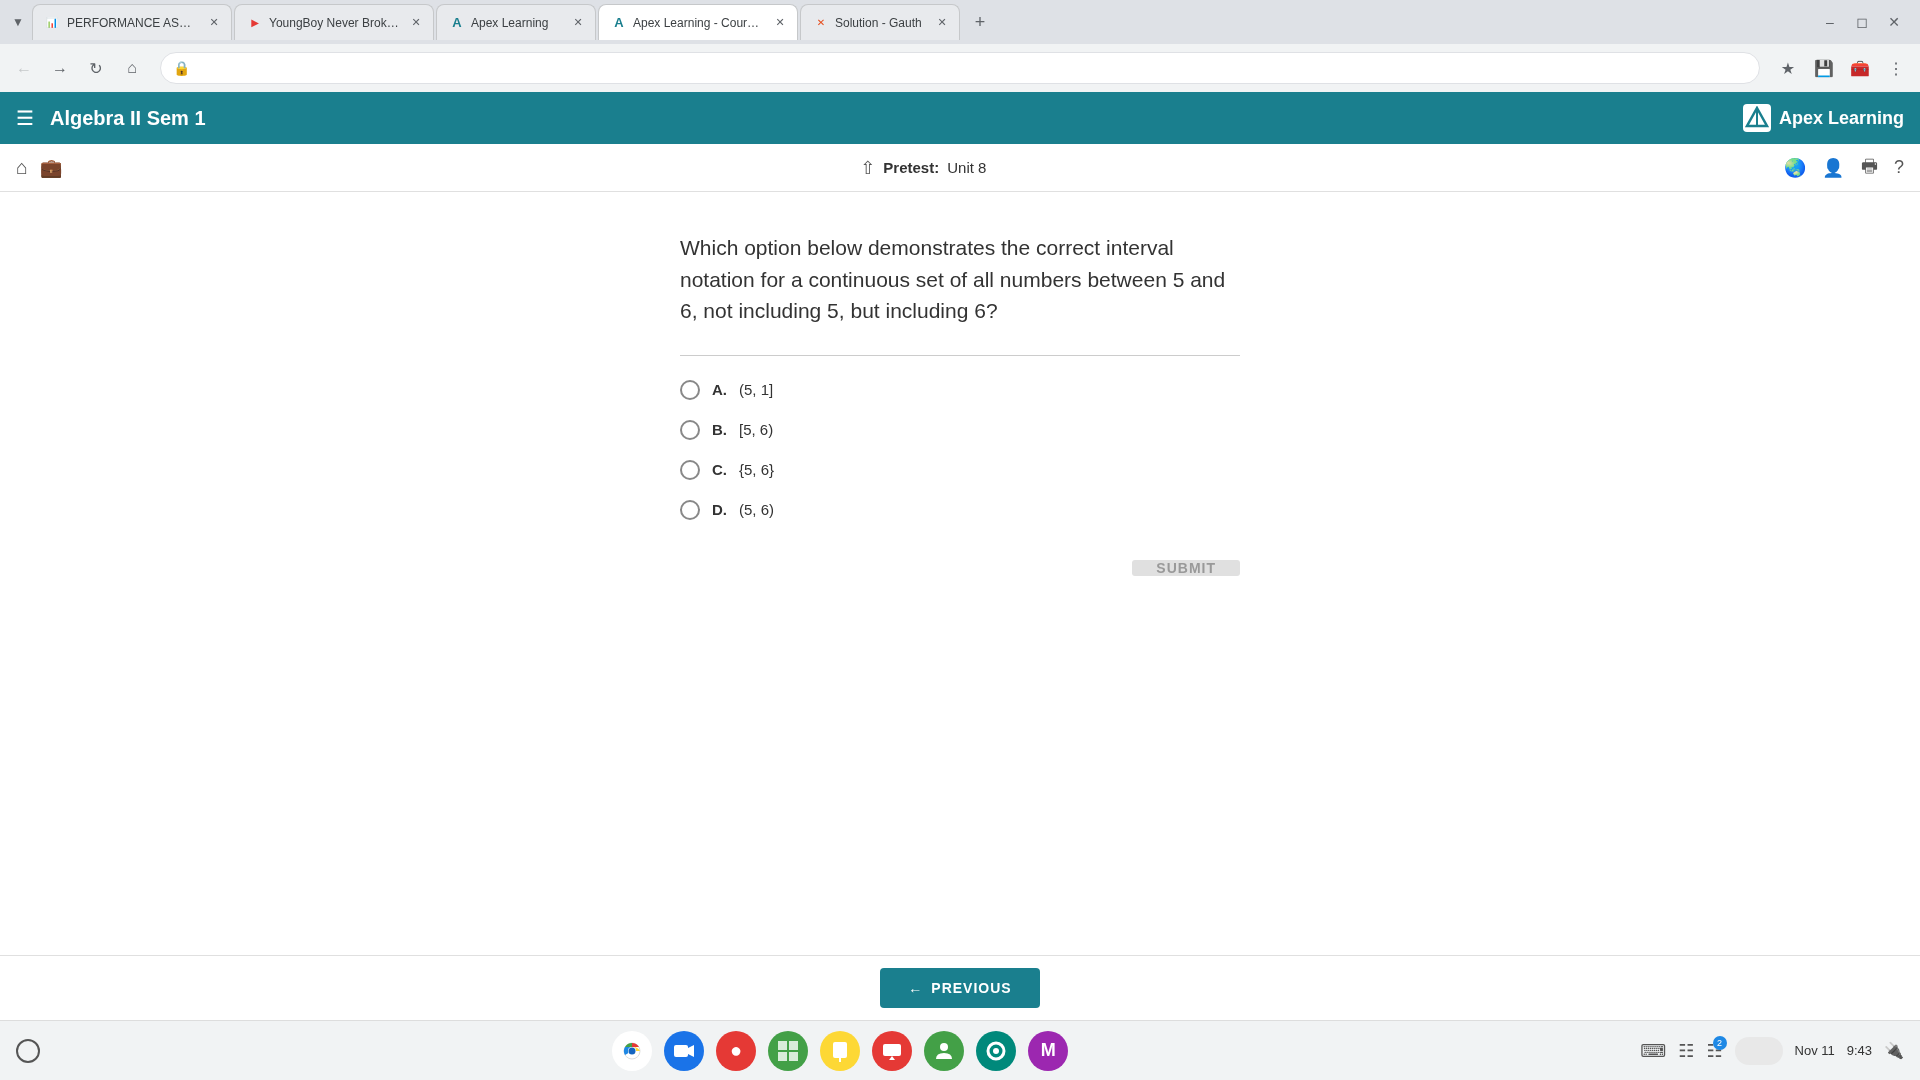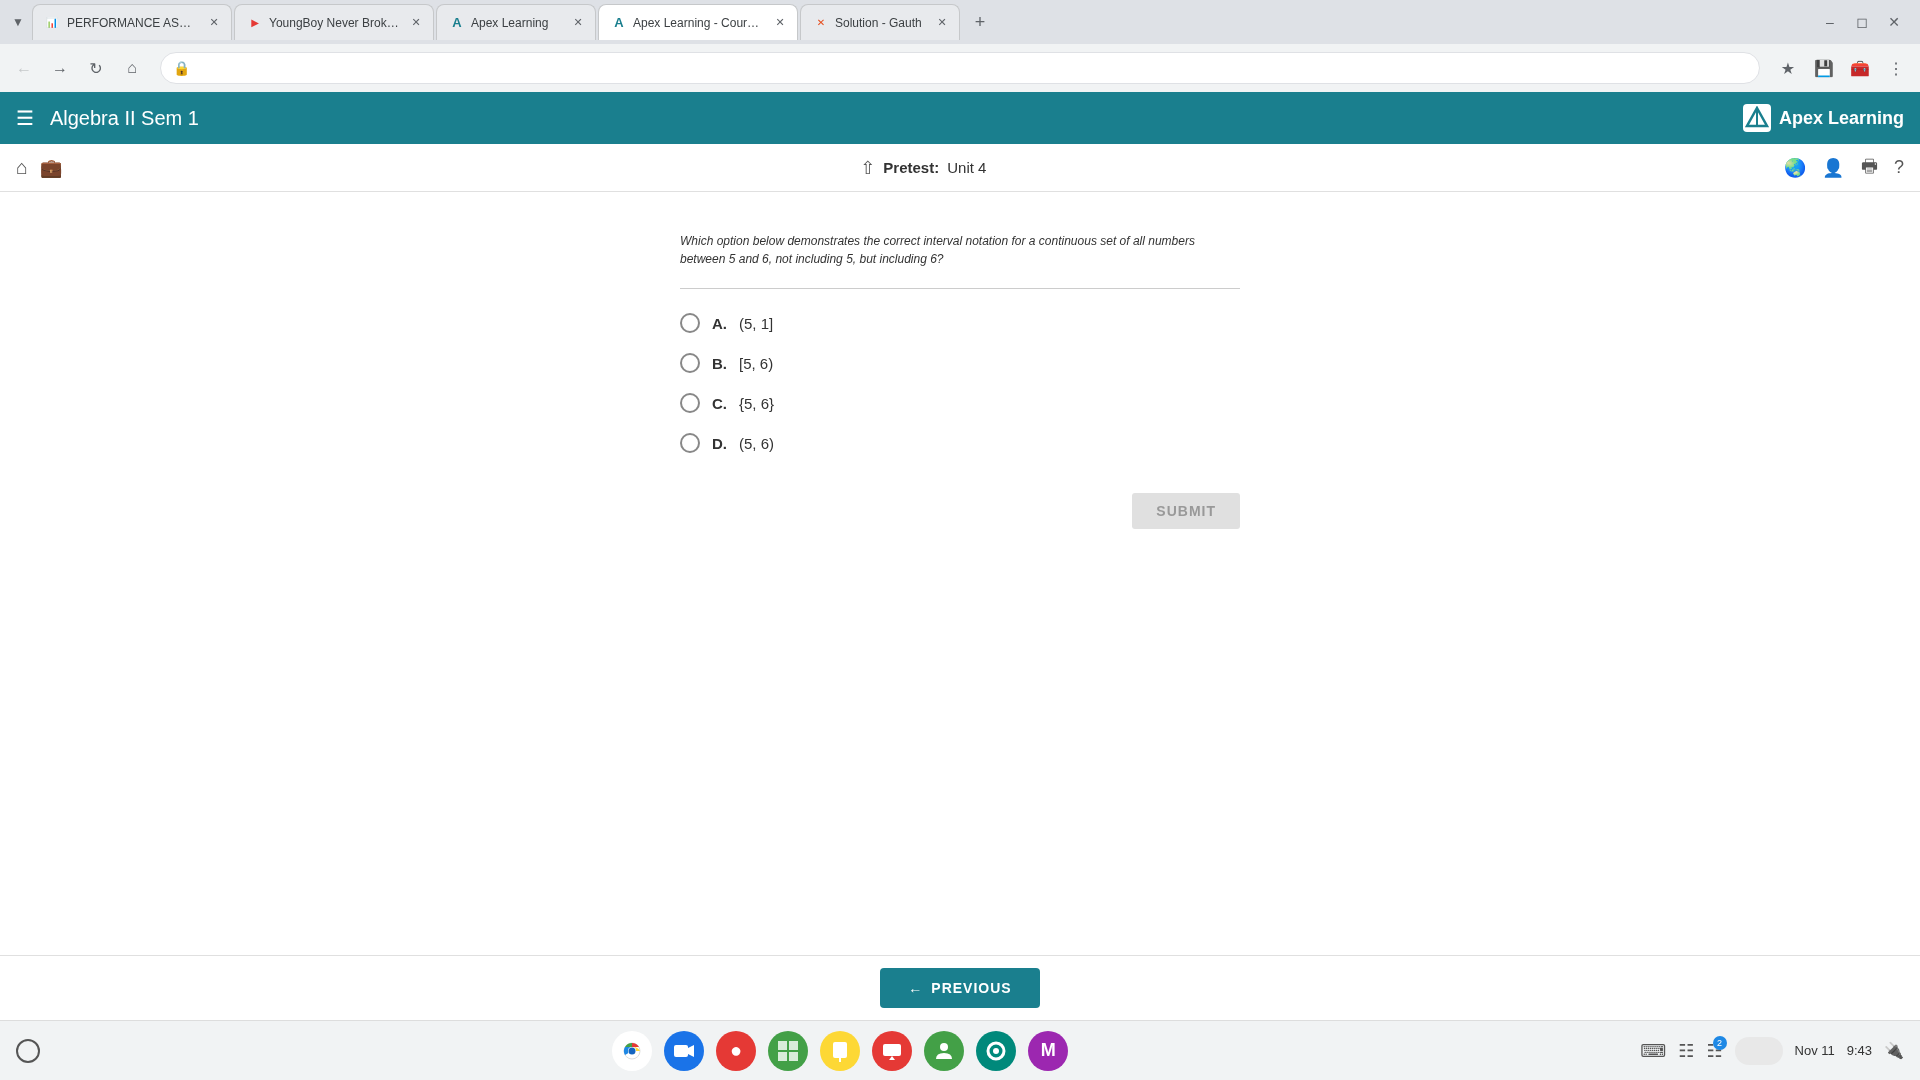--- a/index.html
+++ b/index.html
@@ -96,21 +96,21 @@
     .toolbar-icon { width: 32px; height: 32px; display: flex; align-items: center; justify-content: center; border-radius: 50%; cursor: pointer; color: #5f6368; font-size: 16px; }
 
     
     .app-header {
       height: 52px;
       background: #1a7f8e;
       display: flex; align-items: center;
       padding: 0 16px;
     }
     .hamburger { color: #fff; font-size: 20px; cursor: pointer; margin-right: 16px; }
-    .app-title { color: #fff; font-size: 20px; font-weight: normal; }
+    .app-title { color: #fff; font-size: 20px; font-weight: bold; }
     .apex-logo { margin-left: auto; display: flex; align-items: center; gap: 8px; color: #fff; font-size: 18px; font-weight: bold; }
 
     
     .sub-header {
       height: 48px;
       background: #fff;
       border-bottom: 1px solid #e0e0e0;
       display: flex; align-items: center;
       padding: 0 16px;
     }
@@ -135,23 +135,22 @@
     }
     .question-container {
       width: 560px;
       padding: 0;
     }
     .question-number {
       font-size: 17px; font-weight: bold; color: #222;
       margin-bottom: 16px;
     }
     .question-text {
-      font-size: 12px; color: #333; line-height: 1.5;
-      margin-bottom: 20px;
-      font-style: italic;
+      font-size: 21px; color: #333; line-height: 1.5;
+      margin-bottom: 28px;
     }
     .divider {
       border: none; border-top: 1px solid #ccc;
       margin-bottom: 24px;
     }
     .options-list { display: flex; flex-direction: column; gap: 20px; margin-bottom: 40px; }
     .option-item {
       display: flex; align-items: center; gap: 12px;
       font-size: 15px; color: #333; cursor: pointer;
     }
@@ -159,21 +158,21 @@
       width: 20px; height: 20px;
       border-radius: 50%;
       border: 2px solid #888;
       background: #fff;
       flex-shrink: 0;
       cursor: pointer;
     }
     .option-letter { font-weight: bold; }
     .submit-row { display: flex; justify-content: flex-end; width: 100%; }
     .submit-btn {
-      padding: 10px 24px;
+      padding: 0 24px;
       background: #e0e0e0; color: #999;
       border: none; border-radius: 3px;
       font-size: 14px; font-weight: bold; letter-spacing: 1px;
       cursor: pointer;
     }
 
     
     .bottom-nav {
       position: fixed; bottom: 60px; left: 0; right: 0;
       display: flex; justify-content: center; align-items: center;
@@ -299,21 +298,21 @@
 </div>
 
 <div class="sub-header">
   <div class="sub-header-left">
     <span class="home-icon">⌂</span>
     <span class="briefcase-icon">💼</span>
   </div>
   <div class="sub-header-center">
     <span style="font-size:18px; color:#555;">⇧</span>
     <span class="pretest-label">Pretest:</span>
-    <span>Unit 4</span>
+    <span>Unit 8</span>
   </div>
   <div class="sub-header-right">
     <span class="sub-icon">🌏</span>
     <span class="sub-icon">👤</span>
     <span class="sub-icon">🖶</span>
     <span class="sub-icon">?</span>
   </div>
 </div>
 
 <div class="main-content">

